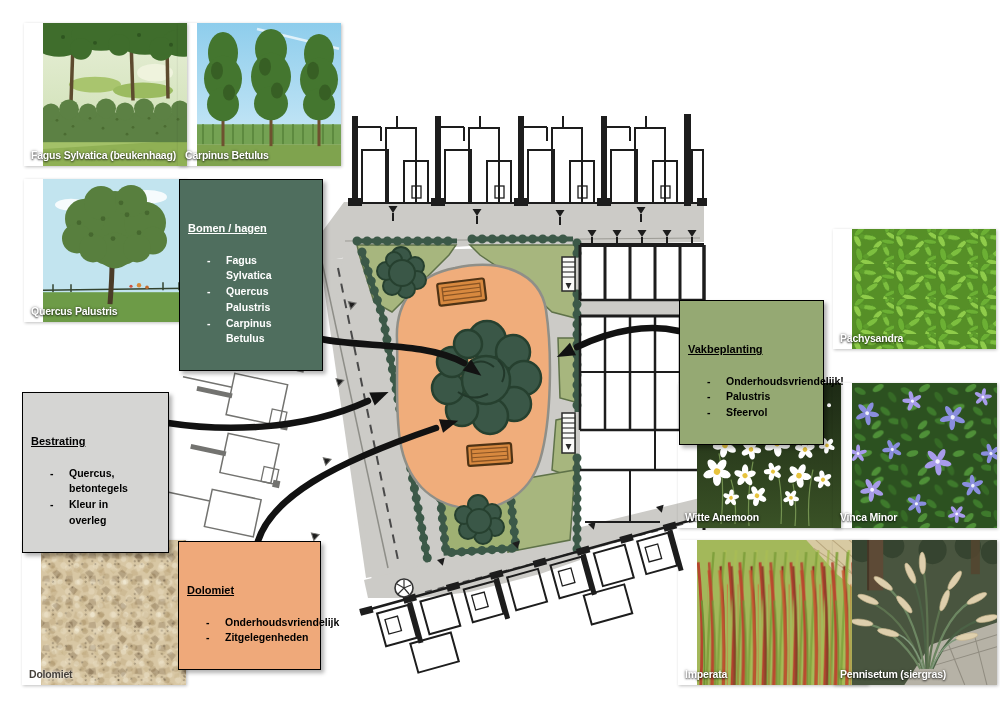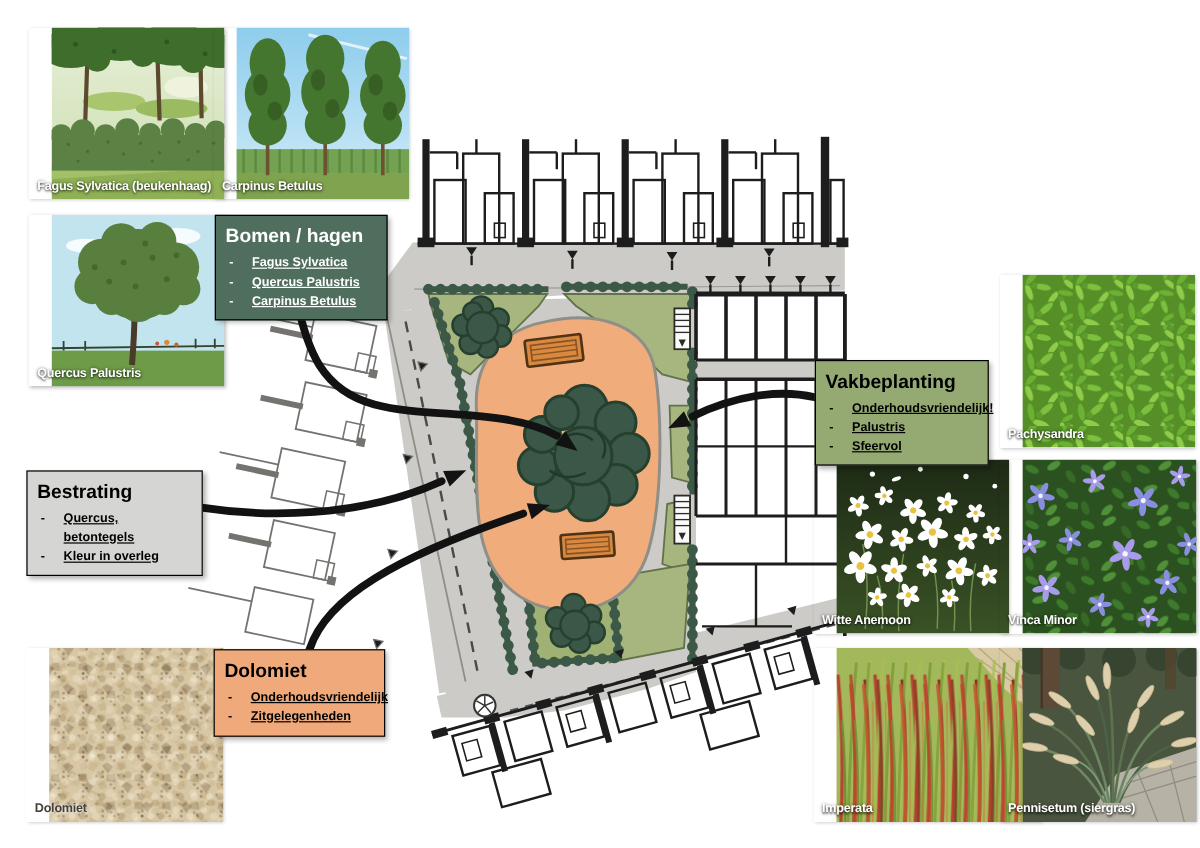--- a/index.html
+++ b/index.html
@@ -7,22 +7,22 @@
          font-family:"Liberation Sans",sans-serif;}
   .plan-layer{position:absolute;left:0;top:0;width:1000px;height:707px;z-index:1;}
   .photo{position:absolute;margin:0;z-index:2;box-shadow:1px 1px 3px rgba(0,0,0,.25);padding-left:19px;}
   .photo svg{display:block;width:100%;height:100%;}
   .photo-label{position:absolute;left:7px;bottom:5px;color:#fff;font-weight:bold;
                font-size:10.5px;letter-spacing:-0.2px;white-space:nowrap;
                text-shadow:0 1px 2px rgba(0,0,0,.7),0 0 3px rgba(0,0,0,.4);}
   .photo-label--dark{color:#45403a;text-shadow:0 0 2px rgba(255,255,255,.95),0 0 5px rgba(255,255,255,.8);}
   .callout{position:absolute;z-index:3;border:1.5px solid #000;padding:6px 8px 7px 8px;
            box-shadow:2.5px 2.5px 4px rgba(0,0,0,.3);font-weight:bold;font-size:10.5px;line-height:1.5;}
-  .callout-title{font-size:16px;margin-bottom:2px;}
-  .callout ul{margin:0;padding:0;list-style:none;text-decoration:underline;}
+  .callout-title{font-size:11px;text-decoration:underline;margin-bottom:2px;margin-top:34px;}
+  .callout ul{margin:16px;padding:0;list-style:none;}
   .callout li{position:relative;padding-left:22px;}
   .callout li::before{content:"-";position:absolute;left:3px;}
   .callout--bomen{background:#4f6e5e;color:#ffffff;}
   .callout--bestrating{background:#d5d5d3;color:#000;}
   .callout--dolomiet{background:#efa97a;color:#000;}
   .callout--vak{background:#95a973;color:#000;}
 </style>
 </head>
 <body>
 
@@ -479,21 +479,21 @@
             <circle cx="16" cy="14" r="1" fill="#6e604c"></circle>
             <circle cx="5" cy="21" r="1.1" fill="#7a6b54"></circle>
         </pattern>
       </defs>
       <rect width="144" height="144" fill="url(#dl-p)"></rect>
       <rect x="-40" y="-40" width="224" height="224" fill="url(#dl-p)" transform="rotate(45 72 72)" opacity="0.55"></rect>
     </svg>
     <figcaption class="photo-label photo-label--dark">Dolomiet</figcaption>
   </figure>
 
-  <figure class="photo" style="left:833px;top:229px;width:144px;height:144px">
+  <figure class="photo" style="left:833px;top:229px;width:144px;height:120px">
     <svg viewBox="0 0 144 144" preserveAspectRatio="none">
       <defs>
         <g id="pc-r">
           <ellipse cx="7" cy="0" rx="7.5" ry="3" fill="#7dbf3f" stroke="#4e8a22" stroke-width="0.7"></ellipse>
           <ellipse cx="3.5" cy="6" rx="7.5" ry="3" fill="#8fcc4a" stroke="#4e8a22" stroke-width="0.7" transform="rotate(60)"></ellipse>
           <ellipse cx="-3.5" cy="6" rx="7.5" ry="3" fill="#6cb034" stroke="#4e8a22" stroke-width="0.7" transform="rotate(120)"></ellipse>
           <ellipse cx="-7" cy="0" rx="7.5" ry="3" fill="#7dbf3f" stroke="#4e8a22" stroke-width="0.7" transform="rotate(180)"></ellipse>
           <ellipse cx="-3.5" cy="-6" rx="7.5" ry="3" fill="#8fcc4a" stroke="#4e8a22" stroke-width="0.7" transform="rotate(240)"></ellipse>
           <ellipse cx="3.5" cy="-6" rx="7.5" ry="3" fill="#6cb034" stroke="#4e8a22" stroke-width="0.7" transform="rotate(300)"></ellipse>
           <circle r="2.6" fill="#5d9c2c"></circle>

